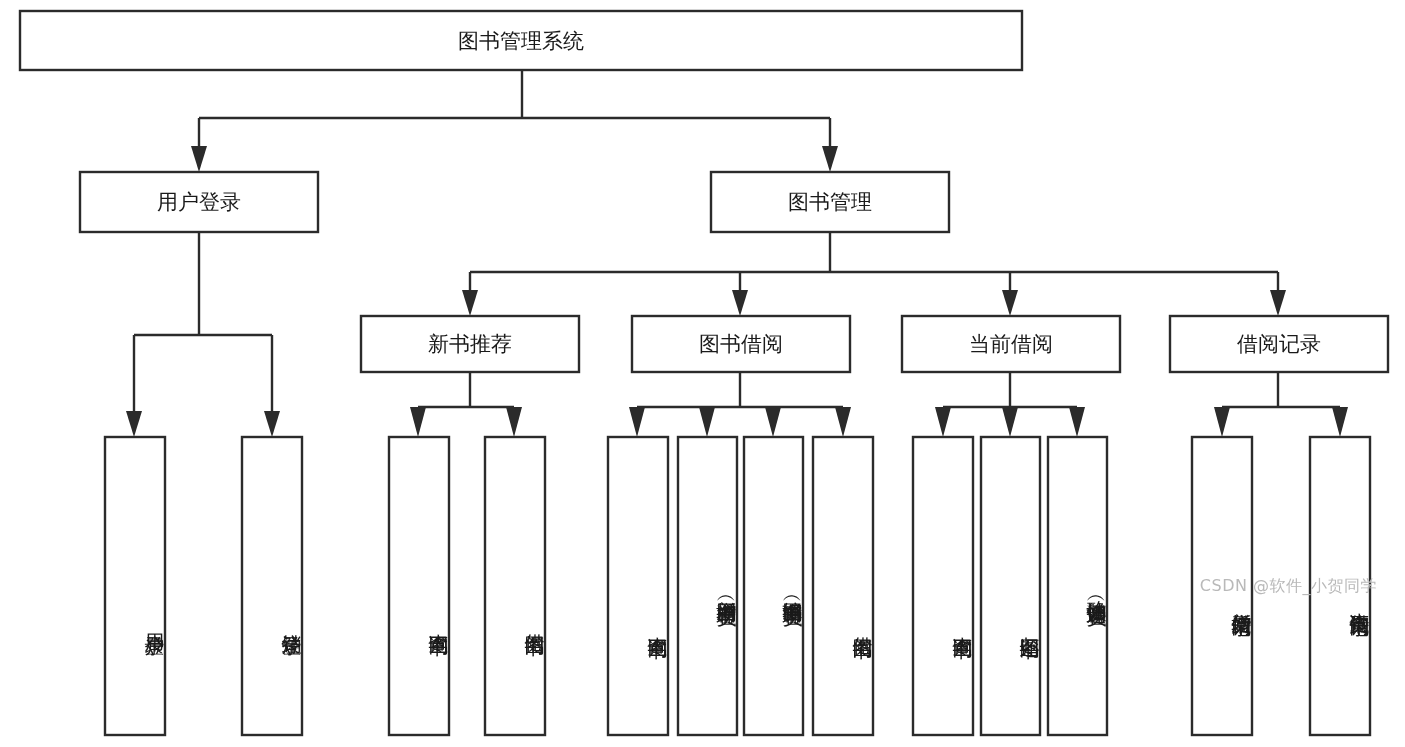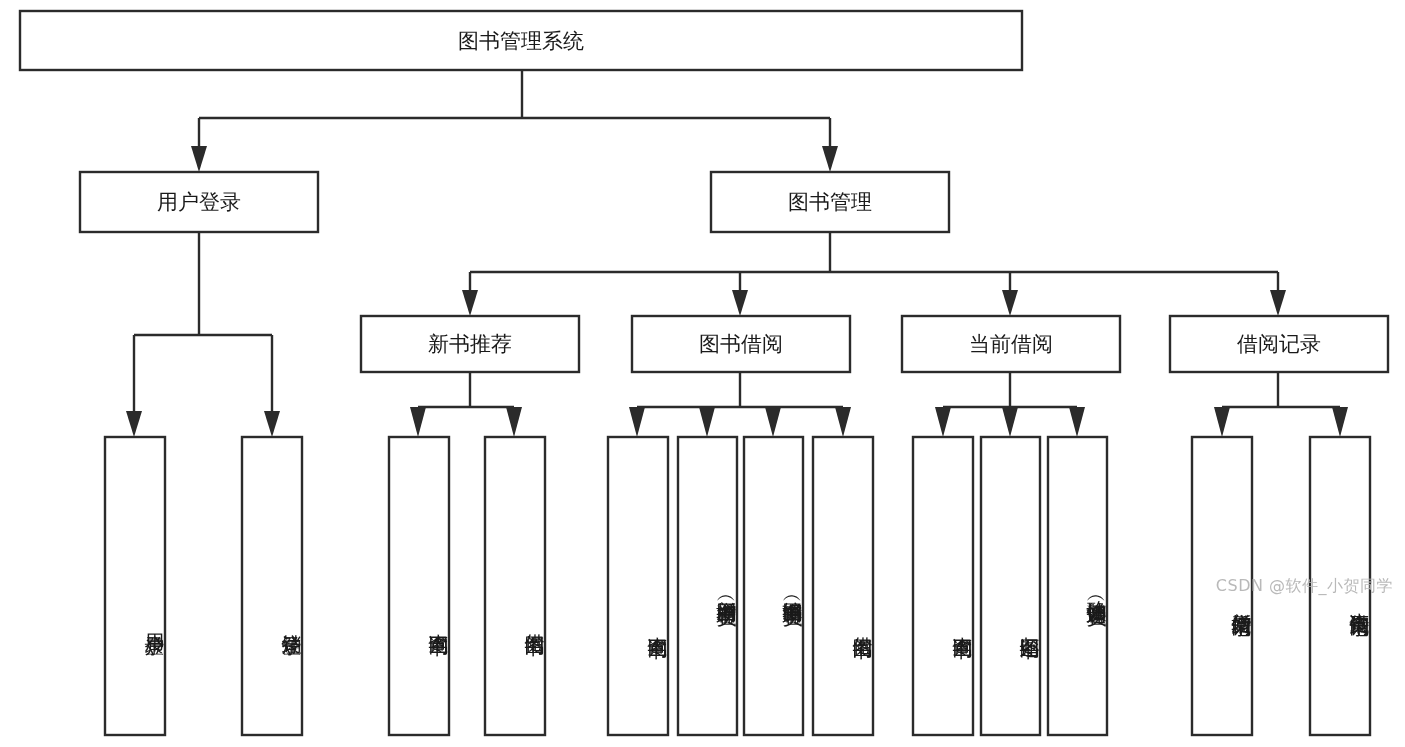--- a/index.html
+++ b/index.html
@@ -60,21 +60,21 @@
     letter-spacing: 1px;
     text-align: center;
     white-space: nowrap;
     pointer-events: none;
     display: flex;
     align-items: flex-start;
     justify-content: center;
   }
   .watermark {
     position: absolute;
-    right: 12px;
+    right: 28px;
     bottom: 6px;
     font-family: "DejaVu Sans", "Liberation Sans", sans-serif;
     font-size: 16px;
     color: #b9b9b9;
     letter-spacing: 0.5px;
     white-space: nowrap;
   }
 </style>
 </head>
 <body>

